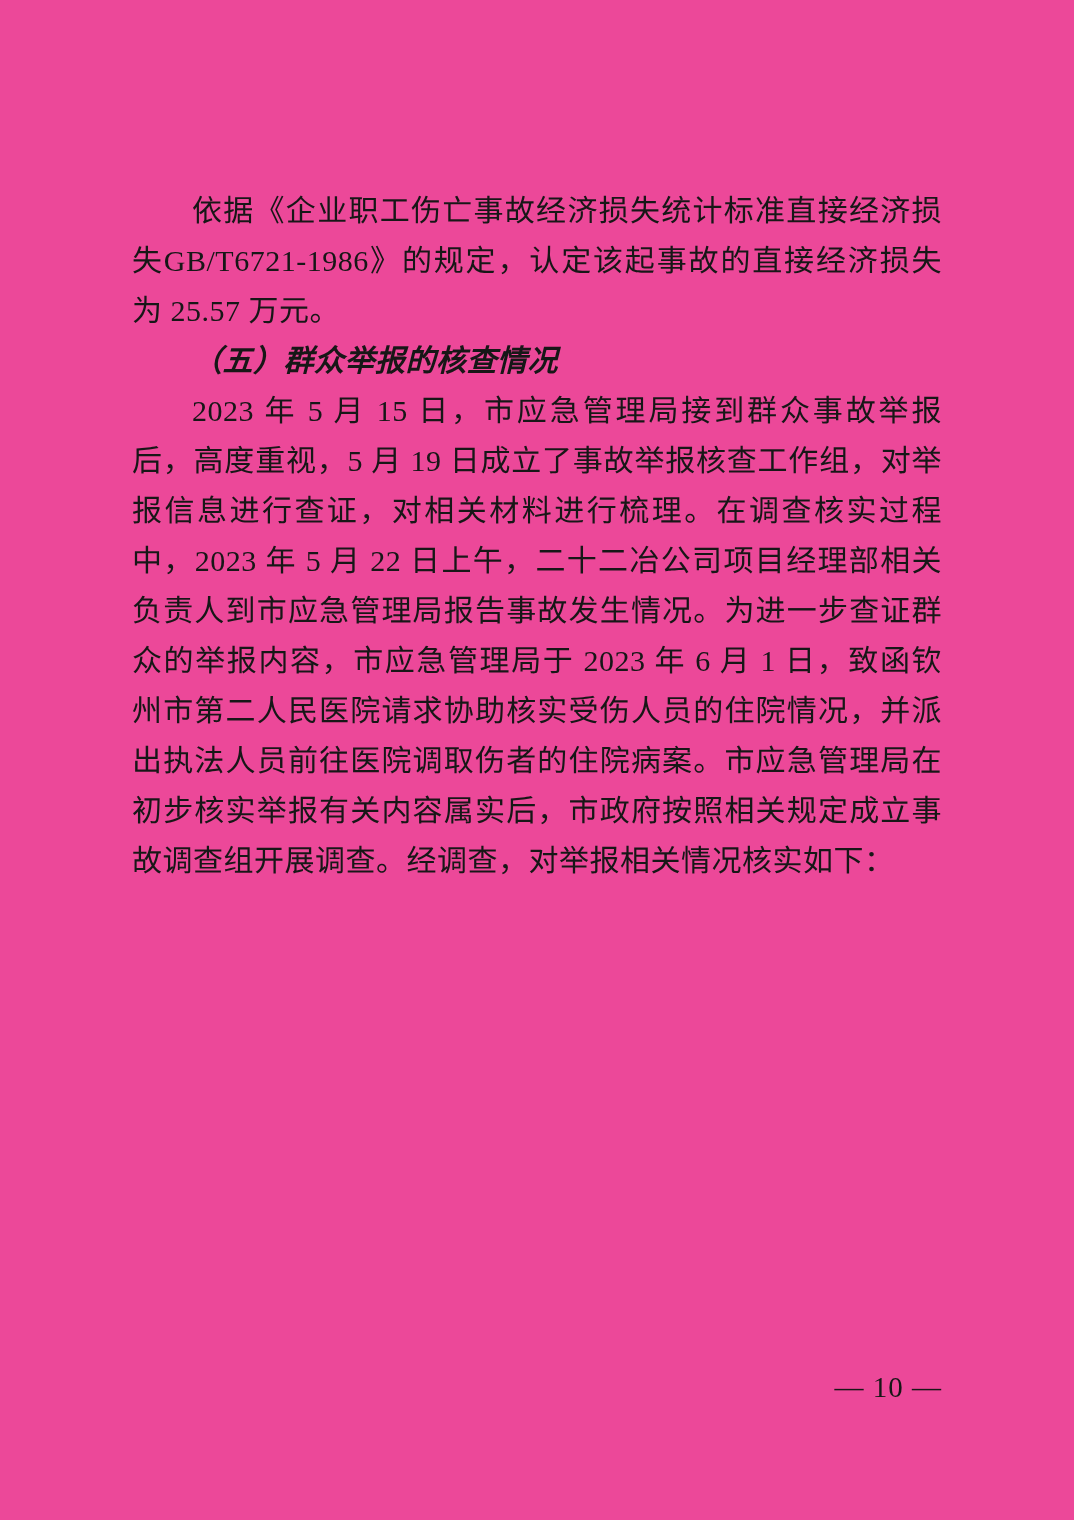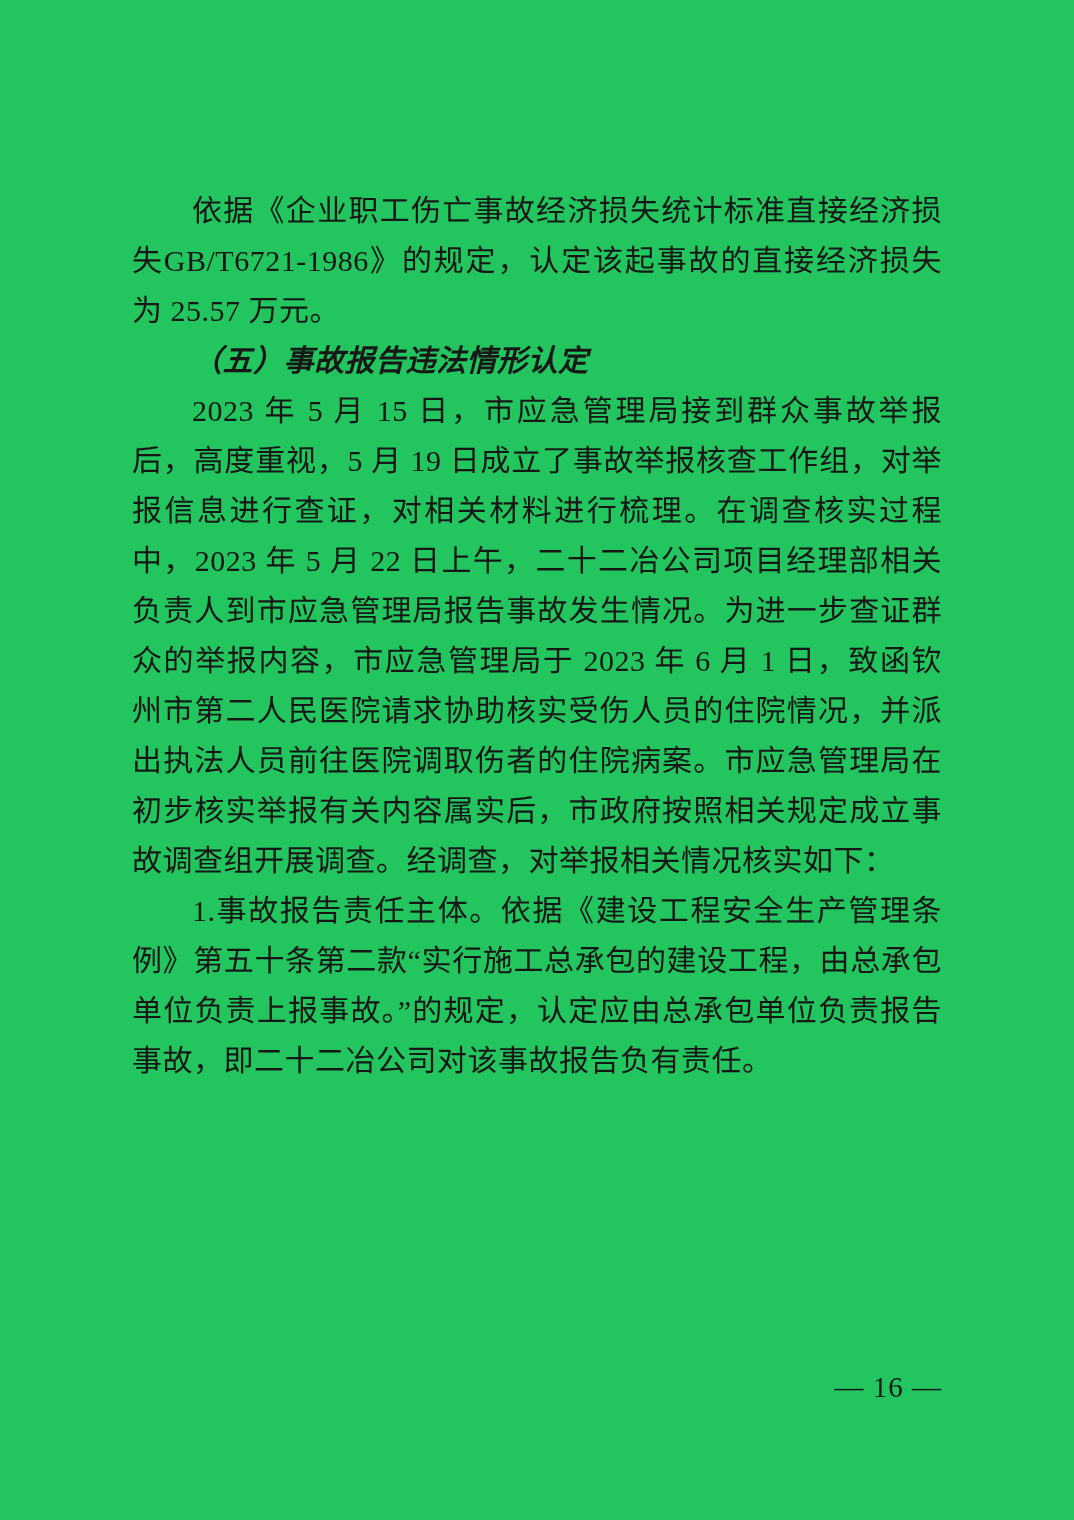--- a/index.html
+++ b/index.html
@@ -4,21 +4,21 @@
 <style>
   html, body {
     margin: 0;
     padding: 0;
     background: #ffffff;
   }
   .page {
     position: relative;
     width: 1074px;
     height: 1520px;
-    background: #22c55e;
+    background: #ec4899;
     overflow: hidden;
     font-family: "Liberation Serif", "DejaVu Serif", serif;
     color: #171717;
   }
   .content {
     position: absolute;
     left: 132px;
     top: 186px;
     width: 810px;
     font-size: 30px;
@@ -48,24 +48,23 @@
 </style>
 </head>
 <body>
 
 <div class="page">
 
   <div class="content">
 
     <p>依据《企业职工伤亡事故经济损失统计标准直接经济损失GB/T6721-1986》的规定，认定该起事故的直接经济损失为 25.57 万元。</p>
 
-    <p class="section-heading">（五）事故报告违法情形认定</p>
+    <p class="section-heading">（五）群众举报的核查情况</p>
 
     <p>2023 年 5 月 15 日，市应急管理局接到群众事故举报后，高度重视，5 月 19 日成立了事故举报核查工作组，对举报信息进行查证，对相关材料进行梳理。在调查核实过程中，2023 年 5 月 22 日上午，二十二冶公司项目经理部相关负责人到市应急管理局报告事故发生情况。为进一步查证群众的举报内容，市应急管理局于 2023 年 6 月 1 日，致函钦州市第二人民医院请求协助核实受伤人员的住院情况，并派出执法人员前往医院调取伤者的住院病案。市应急管理局在初步核实举报有关内容属实后，市政府按照相关规定成立事故调查组开展调查。经调查，对举报相关情况核实如下：</p>
 
-    <p>1.事故报告责任主体。依据《建设工程安全生产管理条例》第五十条第二款“实行施工总承包的建设工程，由总承包单位负责上报事故。”的规定，认定应由总承包单位负责报告事故，即二十二冶公司对该事故报告负有责任。</p>
 
 
   </div>
 
-  <div class="page-footer">— 16 —</div>
+  <div class="page-footer">— 10 —</div>
 
 </div>
 
 </body></html>

